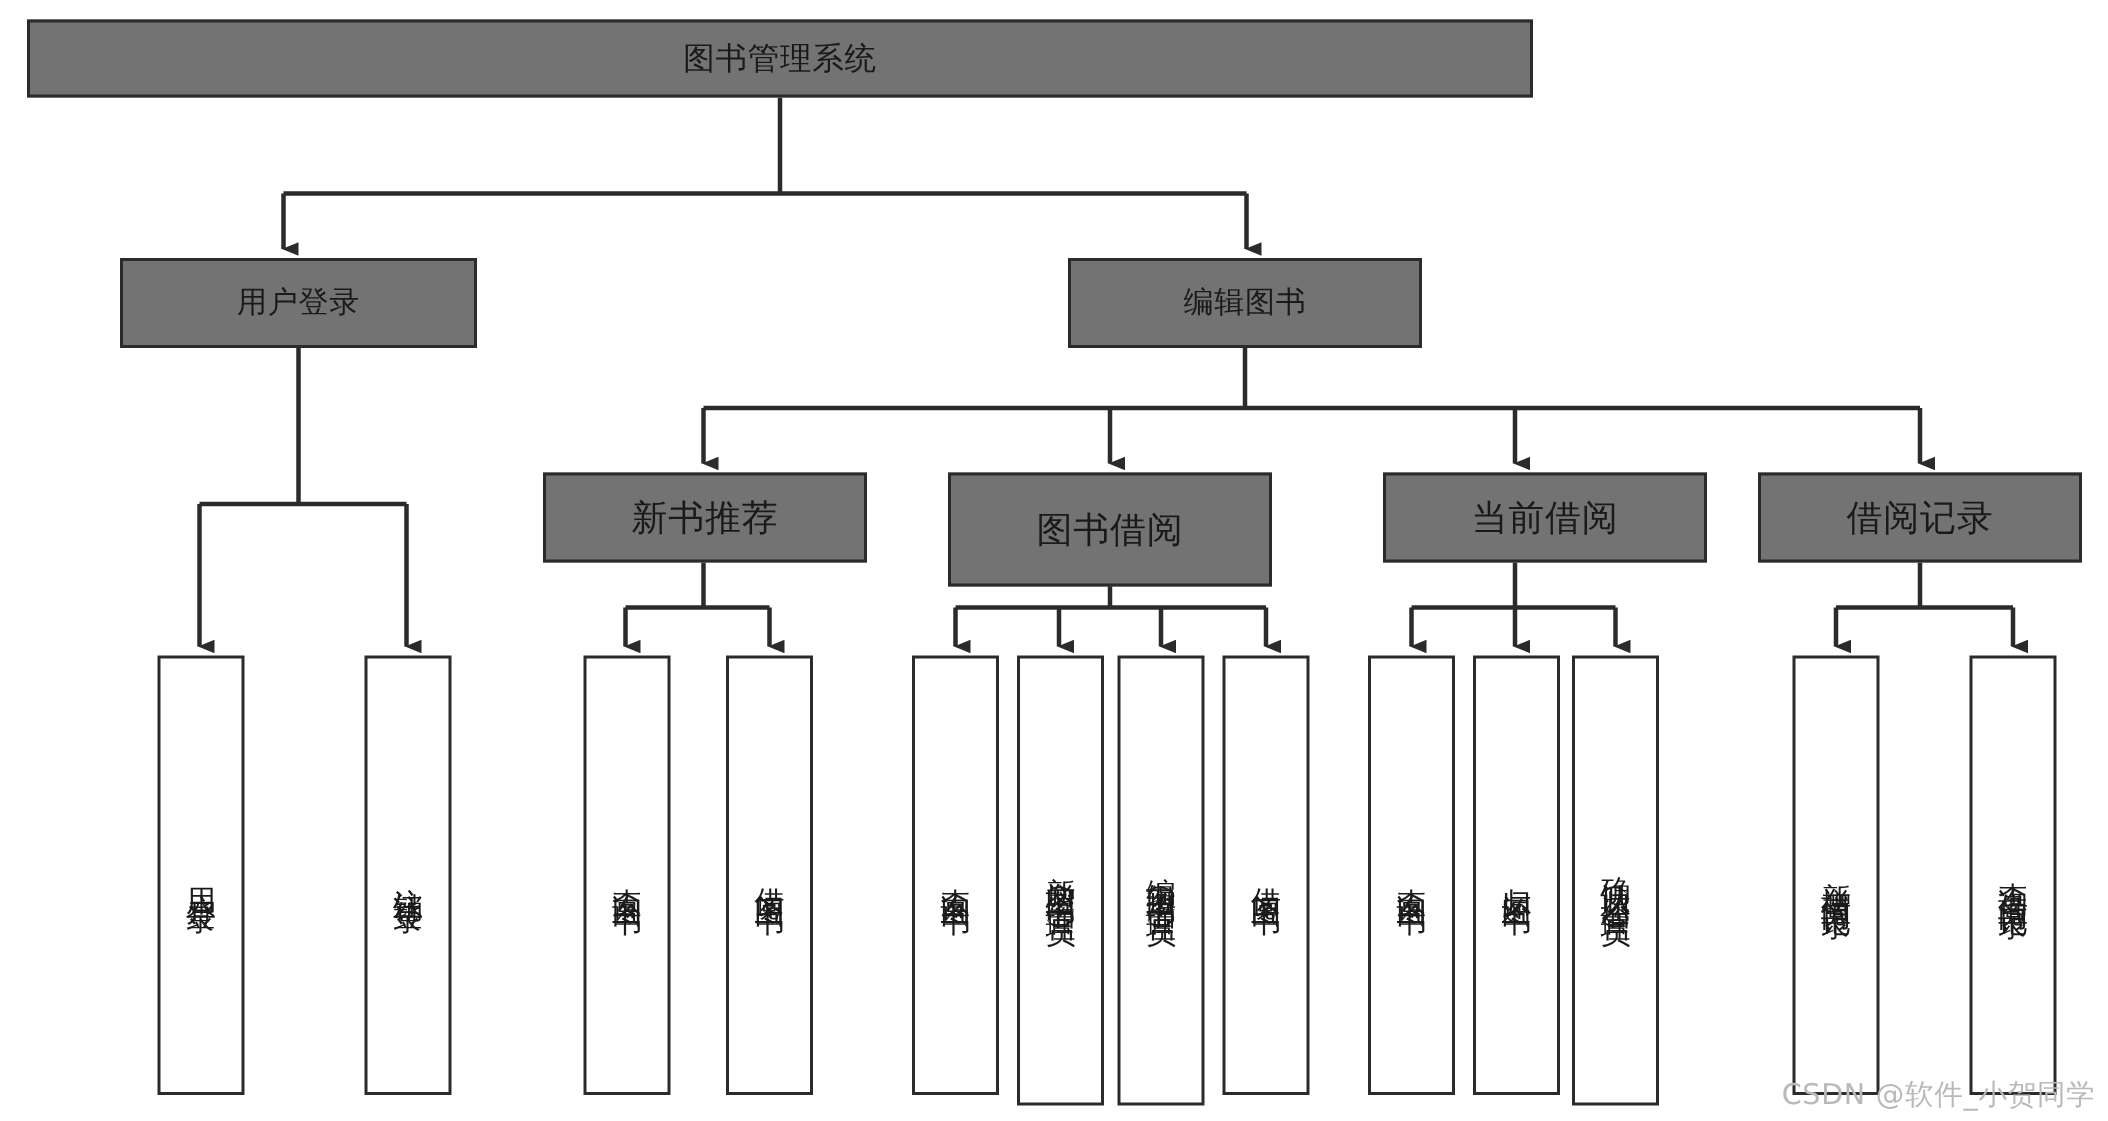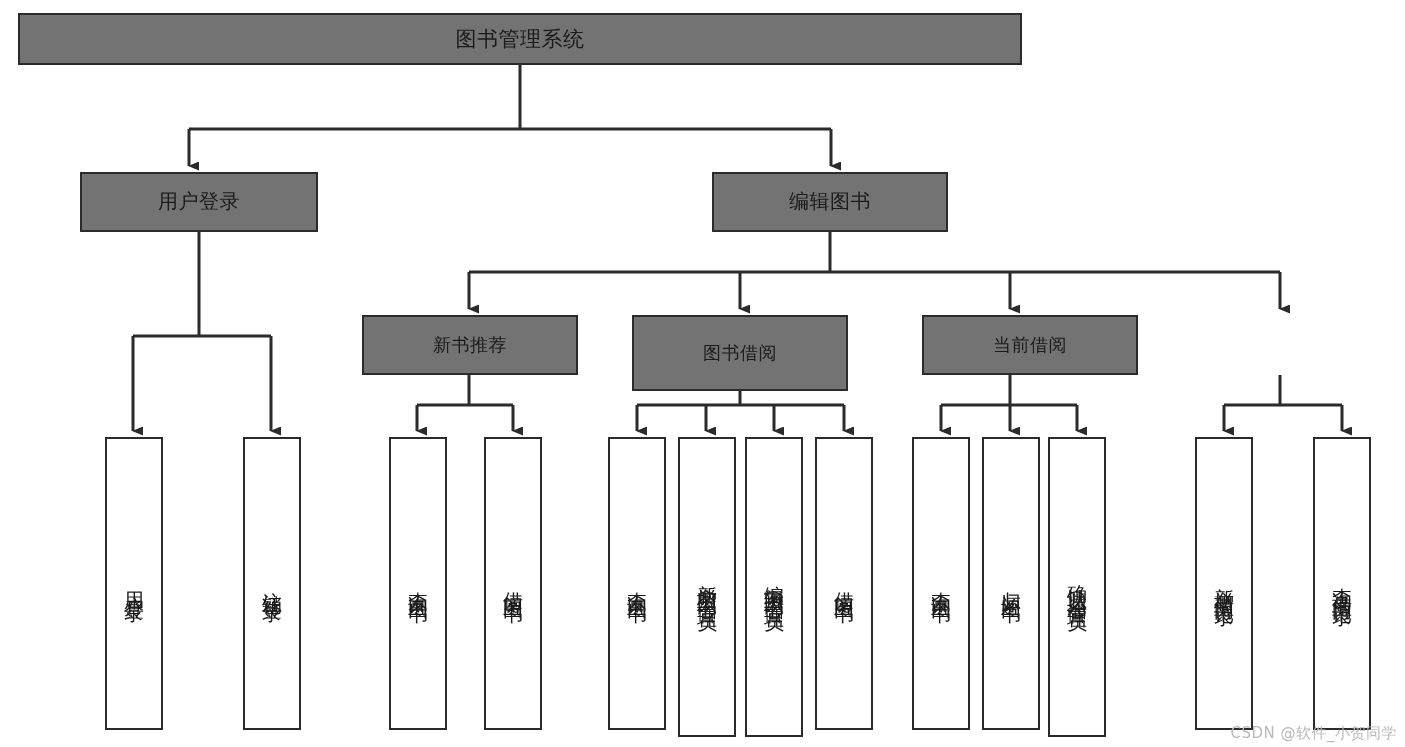--- a/index.html
+++ b/index.html
@@ -12,40 +12,40 @@
   #diagram-root{position:relative;width:1405px;height:747px;background:#fff;}
   svg.wires{position:absolute;left:0;top:0;width:1405px;height:747px;}
   .node{
     position:absolute;box-sizing:border-box;
     background:#737373;border:2px solid #2b2b2b;
     display:flex;align-items:center;justify-content:center;
     text-align:center;
   }
   .node.level0{font-size:21px;}
   .node.level1{font-size:20px;}
-  .node.level2{font-size:18px;}
+  .node.level2{font-size:24px;}
   .node .label{line-height:1.18;letter-spacing:.5px;}
   .leaf{
     position:absolute;box-sizing:border-box;
     background:#ffffff;border:2px solid #2b2b2b;
     display:flex;align-items:center;justify-content:center;
     overflow:hidden;
   }
   .leaf .vlabel{
     writing-mode:vertical-rl;
     text-orientation:upright;
     font-size:20px;
     line-height:1.05;
     letter-spacing:4px;
     white-space:nowrap;
     text-align:center;
   }
   .watermark{
     position:absolute;right:8px;bottom:4px;
-    font-size:15px;color:#b9b9b9;
+    font-size:19px;color:#b9b9b9;
     letter-spacing:.5px;white-space:nowrap;
     user-select:none;pointer-events:none;
   }
 </style>
 </head>
 <body>
 
 <div id="diagram-root">
 
   <svg class="wires" viewBox="0 0 1405 747">
@@ -111,20 +111,23 @@
 
   <div class="node level2" style="left:362px;top:315px;width:216px;height:60px;">
     <span class="label">新书推荐</span>
   </div>
   <div class="node level2" style="left:632px;top:315px;width:216px;height:76px;">
     <span class="label">图书借阅</span>
   </div>
   <div class="node level2" style="left:902px;top:315px;width:216px;height:60px;margin-left:20px;">
     <span class="label">当前借阅</span>
   </div>
+  <div class="node level2" style="left:1172px;top:315px;width:216px;height:60px;">
+    <span class="label">借阅记录</span>
+  </div>
 
   <div class="leaf" style="left:105px;top:437px;width:58px;height:293px;">
     <span class="vlabel">用户登录</span>
   </div>
   <div class="leaf" style="left:243px;top:437px;width:58px;height:293px;">
     <span class="vlabel">注销登录</span>
   </div>
 
   <div class="leaf" style="left:389px;top:437px;width:58px;height:293px;">
     <span class="vlabel">查询图书</span>

